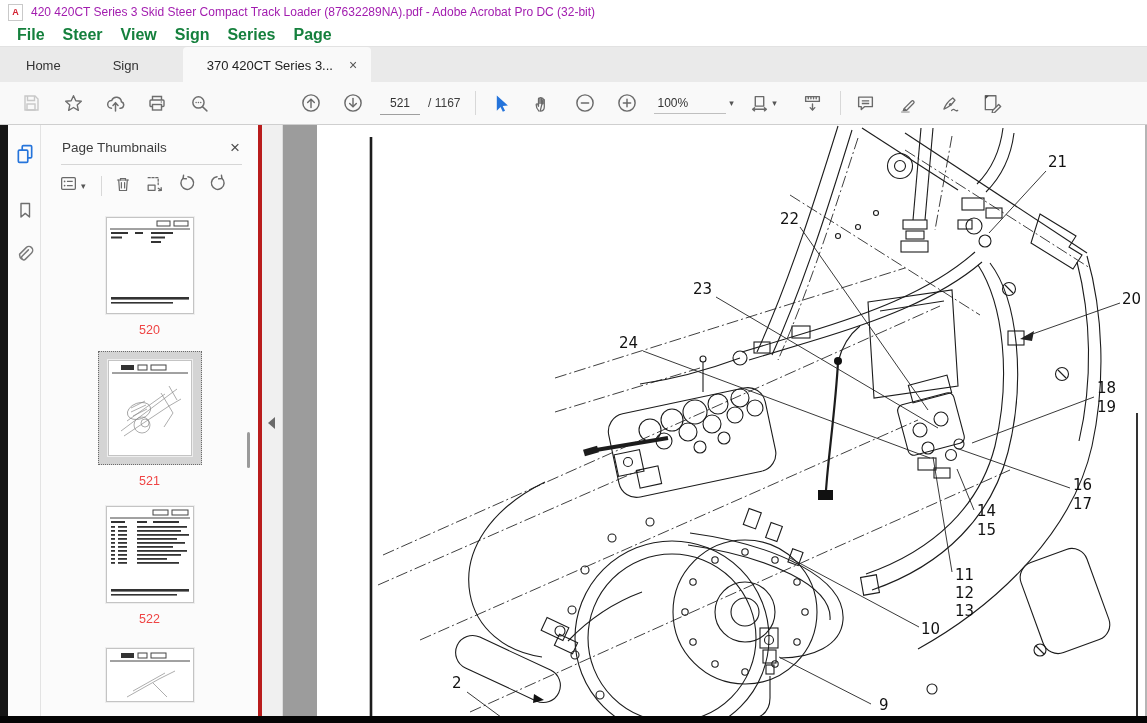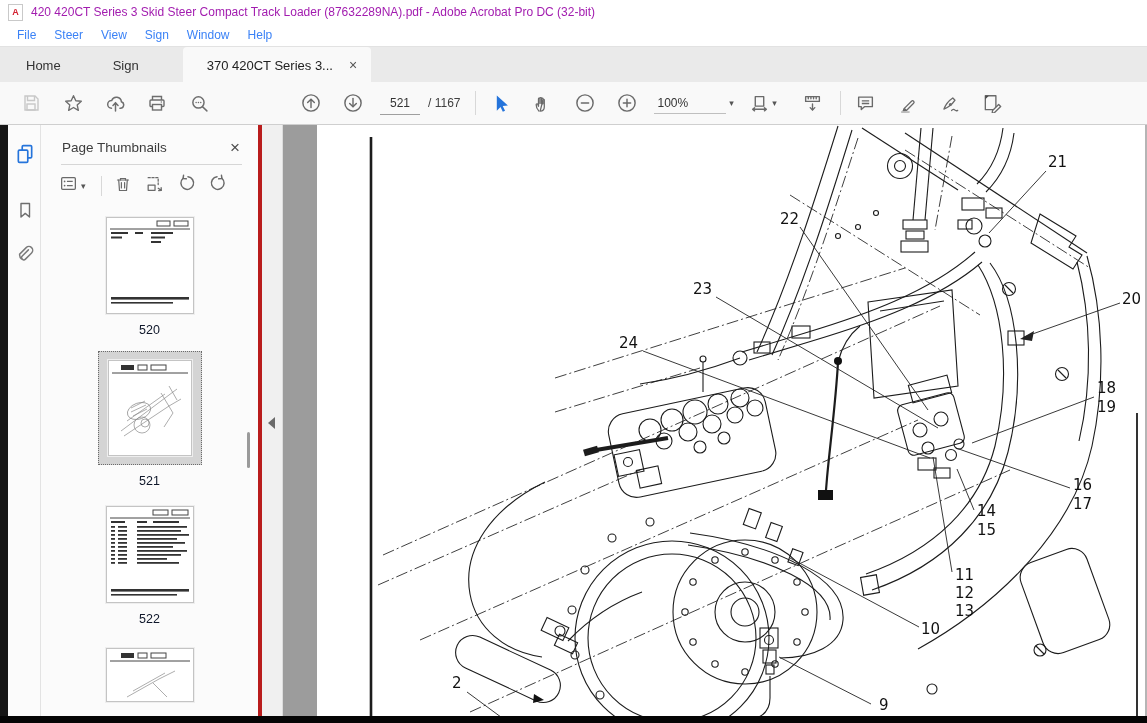--- a/index.html
+++ b/index.html
@@ -5,21 +5,21 @@
   html,body{margin:0;padding:0;background:#dcdcdc;}
   .app{position:relative;width:1147px;height:723px;background:#fff;overflow:hidden;
        font-family:"Liberation Sans",sans-serif;-webkit-font-smoothing:antialiased;}
   
   .titlebar{position:absolute;left:0;top:0;width:100%;height:24px;background:#fff;display:flex;align-items:center;}
   .app-icon{width:13px;height:15px;margin:0 8px 0 8px;background:#fff;border:1px solid #c9c9c9;
             display:flex;align-items:center;justify-content:center;font-size:9px;font-weight:bold;color:#d3202f;}
   .wtitle{font-size:12px;color:#a21caf;}
   
   .menubar{position:absolute;left:0;top:24px;width:100%;height:22px;background:#fff;display:flex;align-items:center;padding-left:8px;box-sizing:border-box;}
-  .menuitem{font-size:12px;color:#3b82f6;padding:3px 9px;cursor:default;}
+  .menuitem{font-size:16px;color:#15803d;padding:3px 9px;cursor:default;font-weight:bold;}
   
   .tabbar{position:absolute;left:0;top:46px;width:100%;height:36px;background:#eaeaea;border-top:1px solid #e2e2e2;display:flex;align-items:flex-end;}
   .tab{font-size:13px;color:#333;height:36px;display:flex;align-items:center;padding:0 26px;box-sizing:border-box;}
   .tab.doc{background:#f9f9f9;border-radius:4px 4px 0 0;padding:0 14px 0 24px;margin-left:18px;min-width:178px;color:#222;}
   .tab-close{margin-left:16px;font-size:14px;color:#555;line-height:1;}
   
   .toolbar{position:absolute;left:0;top:82px;width:100%;height:43px;background:#f9f9f9;border-bottom:1px solid #cfcfcf;
            display:flex;align-items:center;box-sizing:border-box;padding-left:16px;}
   .tbtn{width:30px;height:30px;display:flex;align-items:center;justify-content:center;border-radius:2px;margin-right:12px;}
   .tbtn svg{display:block;}
@@ -46,21 +46,21 @@
   .panelhead{display:flex;align-items:center;justify-content:space-between;padding:14px 18px 8px 21px;}
   .paneltitle{font-size:13.5px;color:#3c3c3c;}
   .panelclose{font-size:17px;color:#4d4d4d;line-height:1;}
   .panelrule{height:1px;background:#d6d6d6;margin:0 16px 0 20px;}
   .paneltools{display:flex;align-items:center;padding:9px 0 6px 18px;}
   .ptbtn{display:flex;align-items:center;margin-right:13px;}
   .ptsep{width:1px;height:20px;background:#d8d8d8;margin:0 12px 0 2px;}
   .thumbs{position:relative;}
   .thumbitem{display:flex;flex-direction:column;align-items:center;margin-top:14px;}
   .tpage{width:86px;height:95px;background:#fff;border:1px solid #c4c4c4;box-shadow:0 0 0 1px #eee;overflow:hidden;}
-  .tlabel{font-size:12.5px;color:#0f172a;margin-top:9px;}
+  .tlabel{font-size:12.5px;color:#ef4444;margin-top:9px;}
   .thumbsel{width:102px;height:112px;background:#d4d4d4;border:1px dotted #6b6b6b;display:flex;align-items:center;justify-content:center;}
   .panel-scroll{position:absolute;left:206px;top:307px;width:3px;height:36px;background:#9a9a9a;border-radius:2px;}
   
   .splitter{position:absolute;left:262px;top:0;width:21px;height:598px;background:#f0f0f0;border-right:1px solid #dcdcdc;box-sizing:border-box;}
   .collapse-tri{position:absolute;left:6px;top:292px;width:0;height:0;border-top:6px solid transparent;border-bottom:6px solid transparent;border-right:7px solid #6a6a6a;}
   
   .docarea{position:absolute;left:283px;top:0;width:864px;height:598px;background:#9c9c9c;}
   .pdfpage{position:absolute;left:34px;top:0;width:830px;height:598px;background:#fff;}
   .drawing{position:absolute;left:34px;top:0;}
   .right-sliver{position:absolute;right:0;top:0;width:2px;height:598px;background:#b5b5b5;}
@@ -86,22 +86,22 @@
       <span>A</span>
     </div>
     <div class="wtitle">420 420CT Series 3 Skid Steer Compact Track Loader (87632289NA).pdf - Adobe Acrobat Pro DC (32-bit)</div>
   </div>
 
   <div class="menubar">
     <span class="menuitem">File</span>
     <span class="menuitem">Steer</span>
     <span class="menuitem">View</span>
     <span class="menuitem">Sign</span>
-    <span class="menuitem">Window</span>
-    <span class="menuitem">Help</span>
+    <span class="menuitem">Series</span>
+    <span class="menuitem">Page</span>
   </div>
 
   <div class="tabbar">
     <div class="tab">Home</div>
     <div class="tab">Sign</div>
     <div class="tab doc">
       <span>370 420CT Series 3...</span>
       <span class="tab-close">×</span>
     </div>
   </div>

